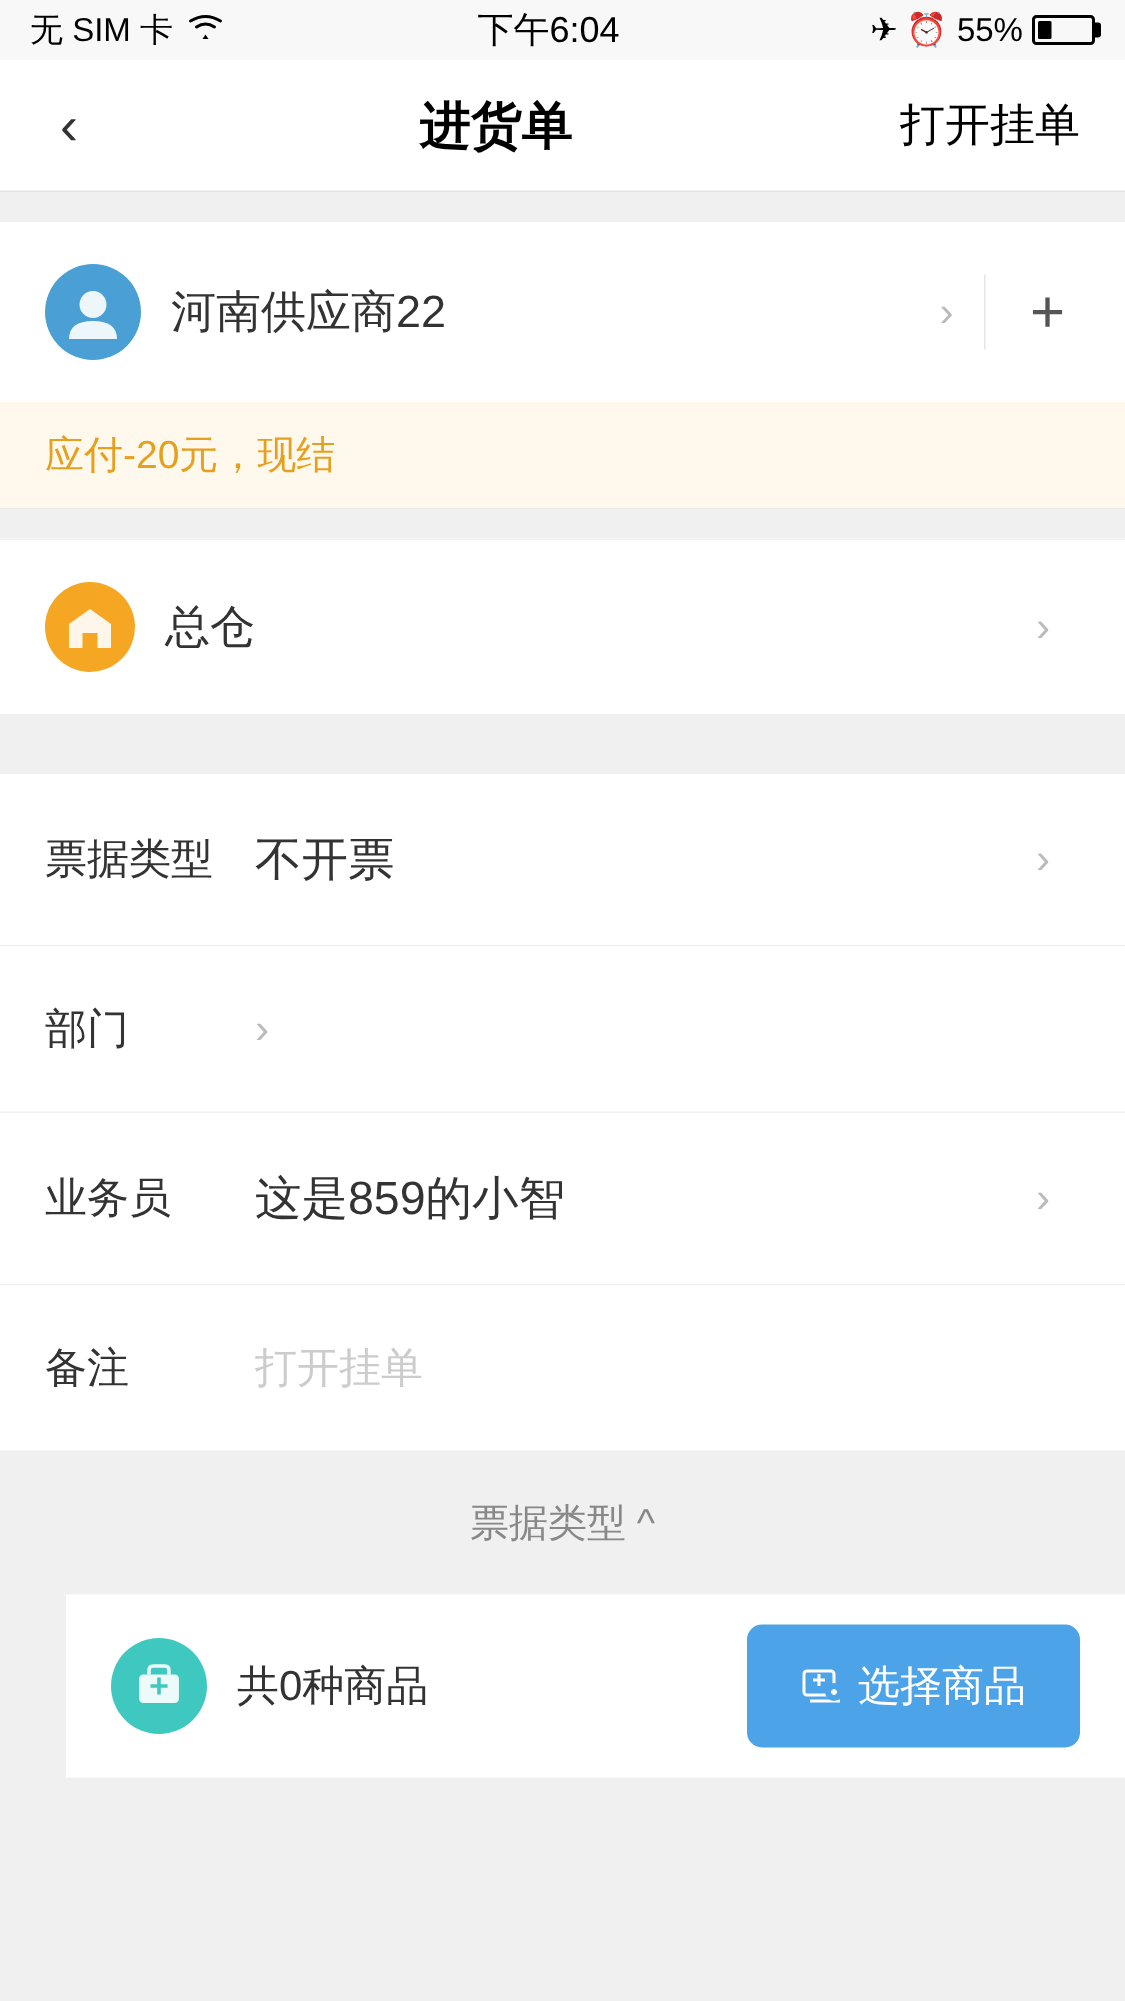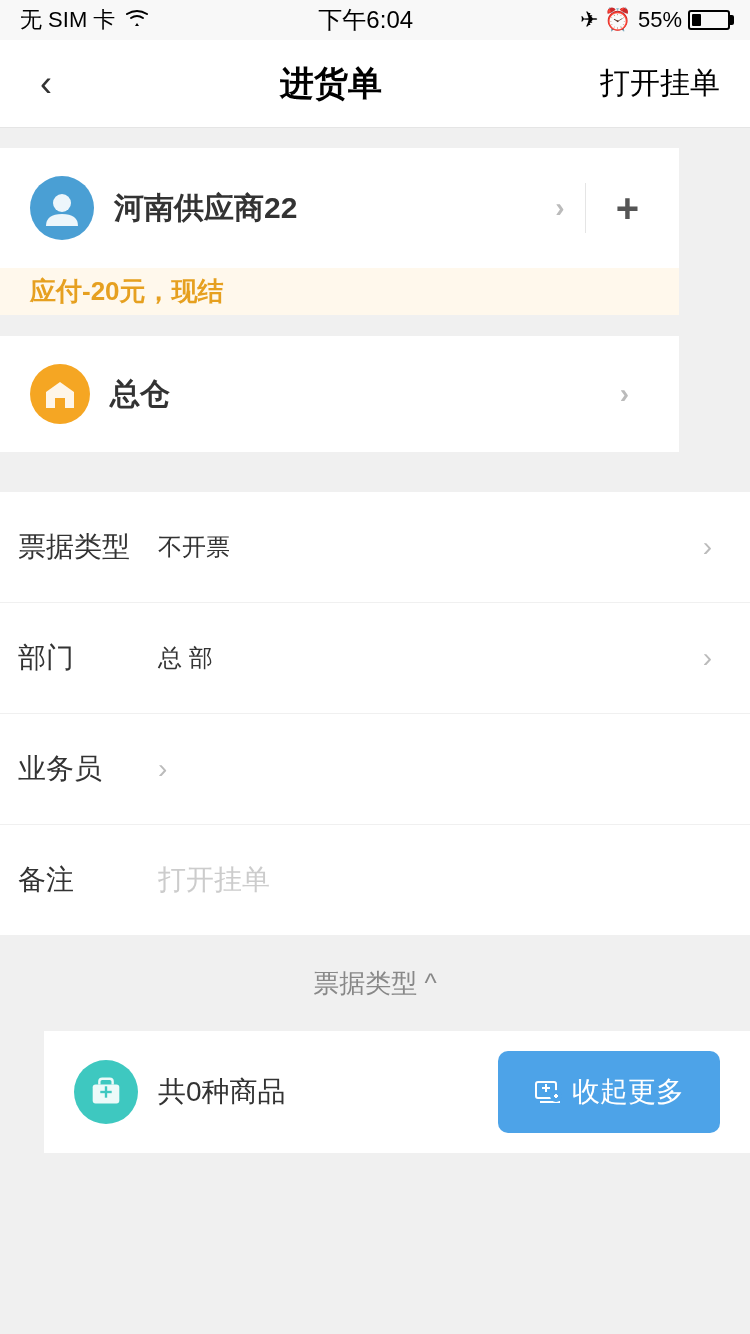--- a/index.html
+++ b/index.html
@@ -72,22 +72,21 @@
     
     .section-gap {
       width: 750px;
       height: 20px;
       background: #f0f0f0;
     }
 
     
     .content-section {
       background: #a3a3a3;
-      width: 679px;
-      font-weight: bold;
+      width: 750px;
     }
 
     
     .supplier-row {
       display: flex;
       align-items: center;
       padding: 28px 30px;
       background: #fff;
       border-bottom: none;
     }
@@ -114,21 +113,21 @@
     .plus-btn {
       font-size: 40px;
       color: #555;
       cursor: pointer;
       padding: 0 10px;
     }
 
     
     .notice-bar {
       background: #fff8ec;
-      padding: 6px 30px;
+      padding: 18px 30px;
       font-size: 26px;
       color: #e6a020;
     }
 
     
     .warehouse-row {
       display: flex;
       align-items: center;
       padding: 28px 30px;
       background: #fff;
@@ -148,33 +147,33 @@
     }
 
     
     .form-section {
       background: #fff;
       margin-top: 20px;
     }
     .form-row {
       display: flex;
       align-items: center;
-      padding: 36px 18px;
+      padding: 36px 30px;
       border-bottom: 1px solid #f0f0f0;
       background: #fff;
     }
     .form-label {
       font-size: 28px;
       color: #333;
       width: 140px;
       flex-shrink: 0;
     }
     .form-value {
       flex: 1;
-      font-size: 24px;
+      font-size: 31px;
       color: #333;
     }
     .form-placeholder {
       flex: 1;
       font-size: 28px;
       color: #ccc;
     }
 
     
     .collapse-row {
@@ -298,26 +297,26 @@
   <div class="form-section">
 
     <div class="form-row">
       <span class="form-label">票据类型</span>
       <span class="form-value">不开票</span>
       <span class="chevron-right">›</span>
     </div>
 
     <div class="form-row">
       <span class="form-label">部门</span>
-      <span class="form-value">总 部</span>
       <span class="chevron-right">›</span>
     </div>
 
     <div class="form-row">
       <span class="form-label">业务员</span>
+      <span class="form-value">这是859的小智</span>
       <span class="chevron-right">›</span>
     </div>
 
     <div class="form-row">
       <span class="form-label">备注</span>
       <span class="form-placeholder">打开挂单</span>
     </div>
   </div>
 
   <div class="collapse-row">
@@ -337,17 +336,17 @@
     <div class="select-btn">
       <svg width="28" height="28" viewBox="0 0 28 28" fill="none">
         <rect x="2" y="4" width="20" height="16" rx="2" stroke="#fff" stroke-width="2" fill="none"></rect>
         <line x1="8" y1="10" x2="16" y2="10" stroke="#fff" stroke-width="2"></line>
         <line x1="12" y1="6" x2="12" y2="14" stroke="#fff" stroke-width="2"></line>
         <line x1="6" y1="24" x2="26" y2="24" stroke="#fff" stroke-width="2"></line>
         <circle cx="22" cy="18" r="6" fill="#4da3e8"></circle>
         <line x1="20" y1="18" x2="24" y2="18" stroke="#fff" stroke-width="2"></line>
         <line x1="22" y1="16" x2="22" y2="20" stroke="#fff" stroke-width="2"></line>
       </svg>
-      <span>收起更多</span>
+      <span>选择商品</span>
     </div>
   </div>
 
 </div>
 
 </body></html>

